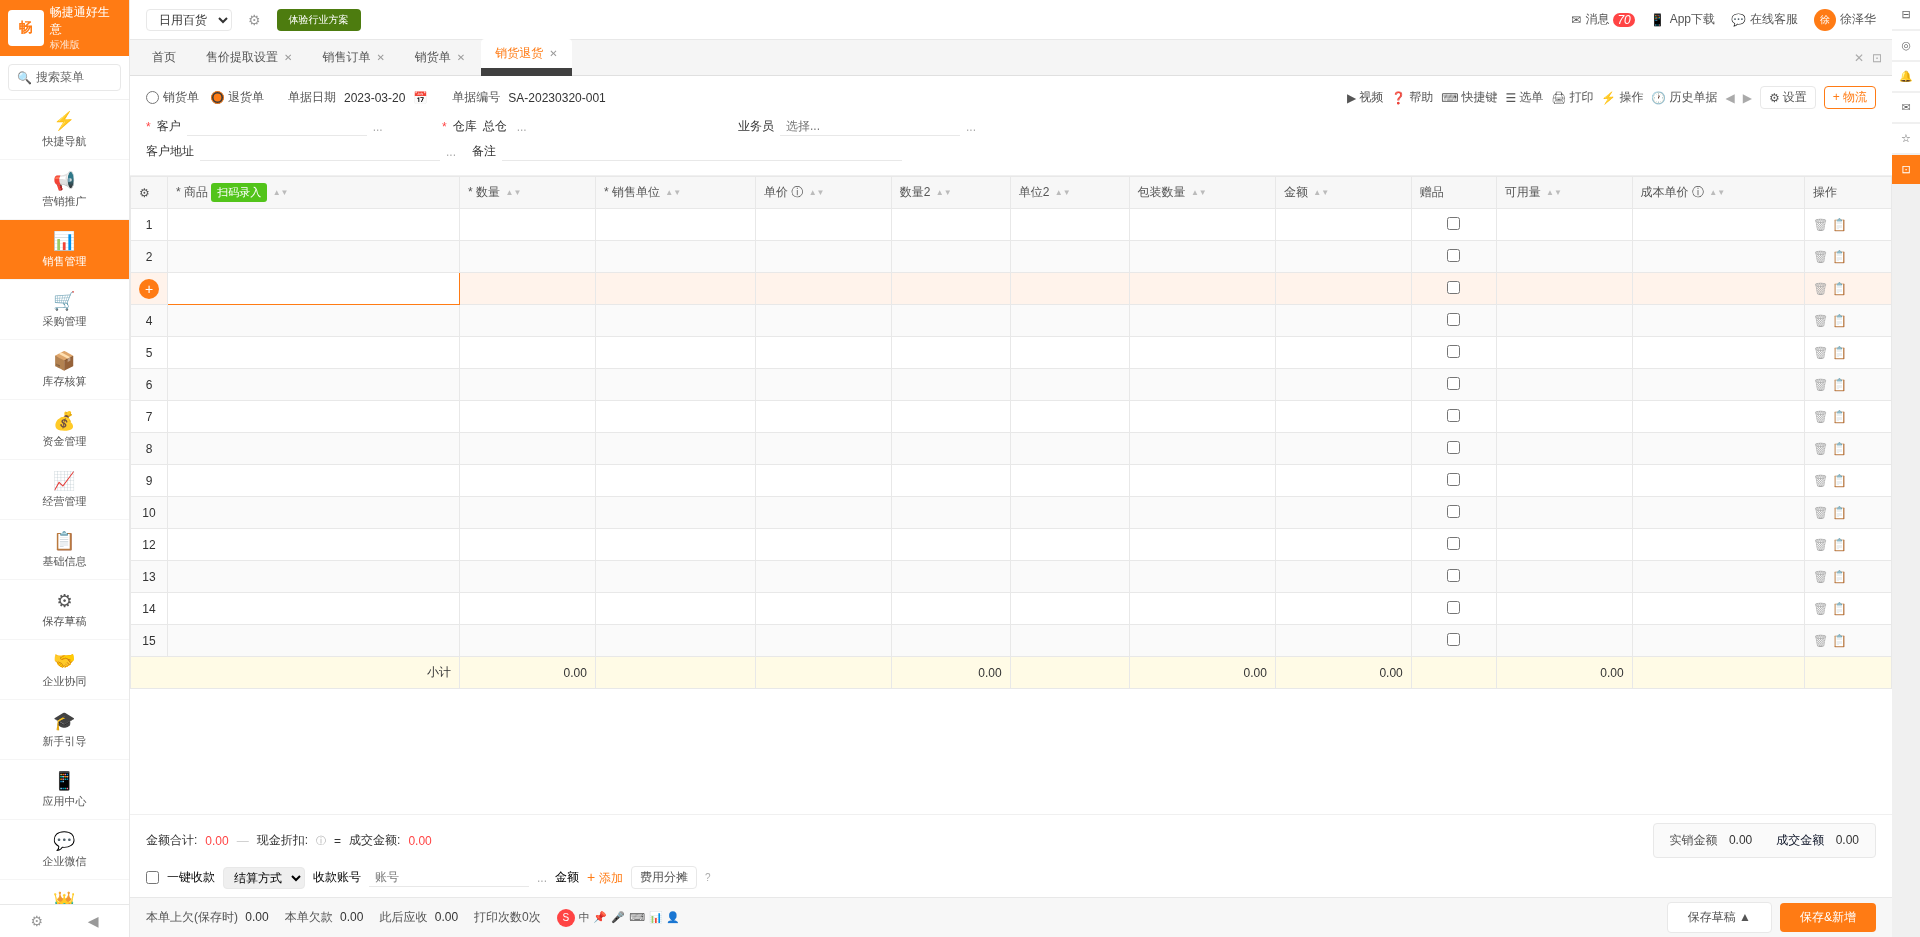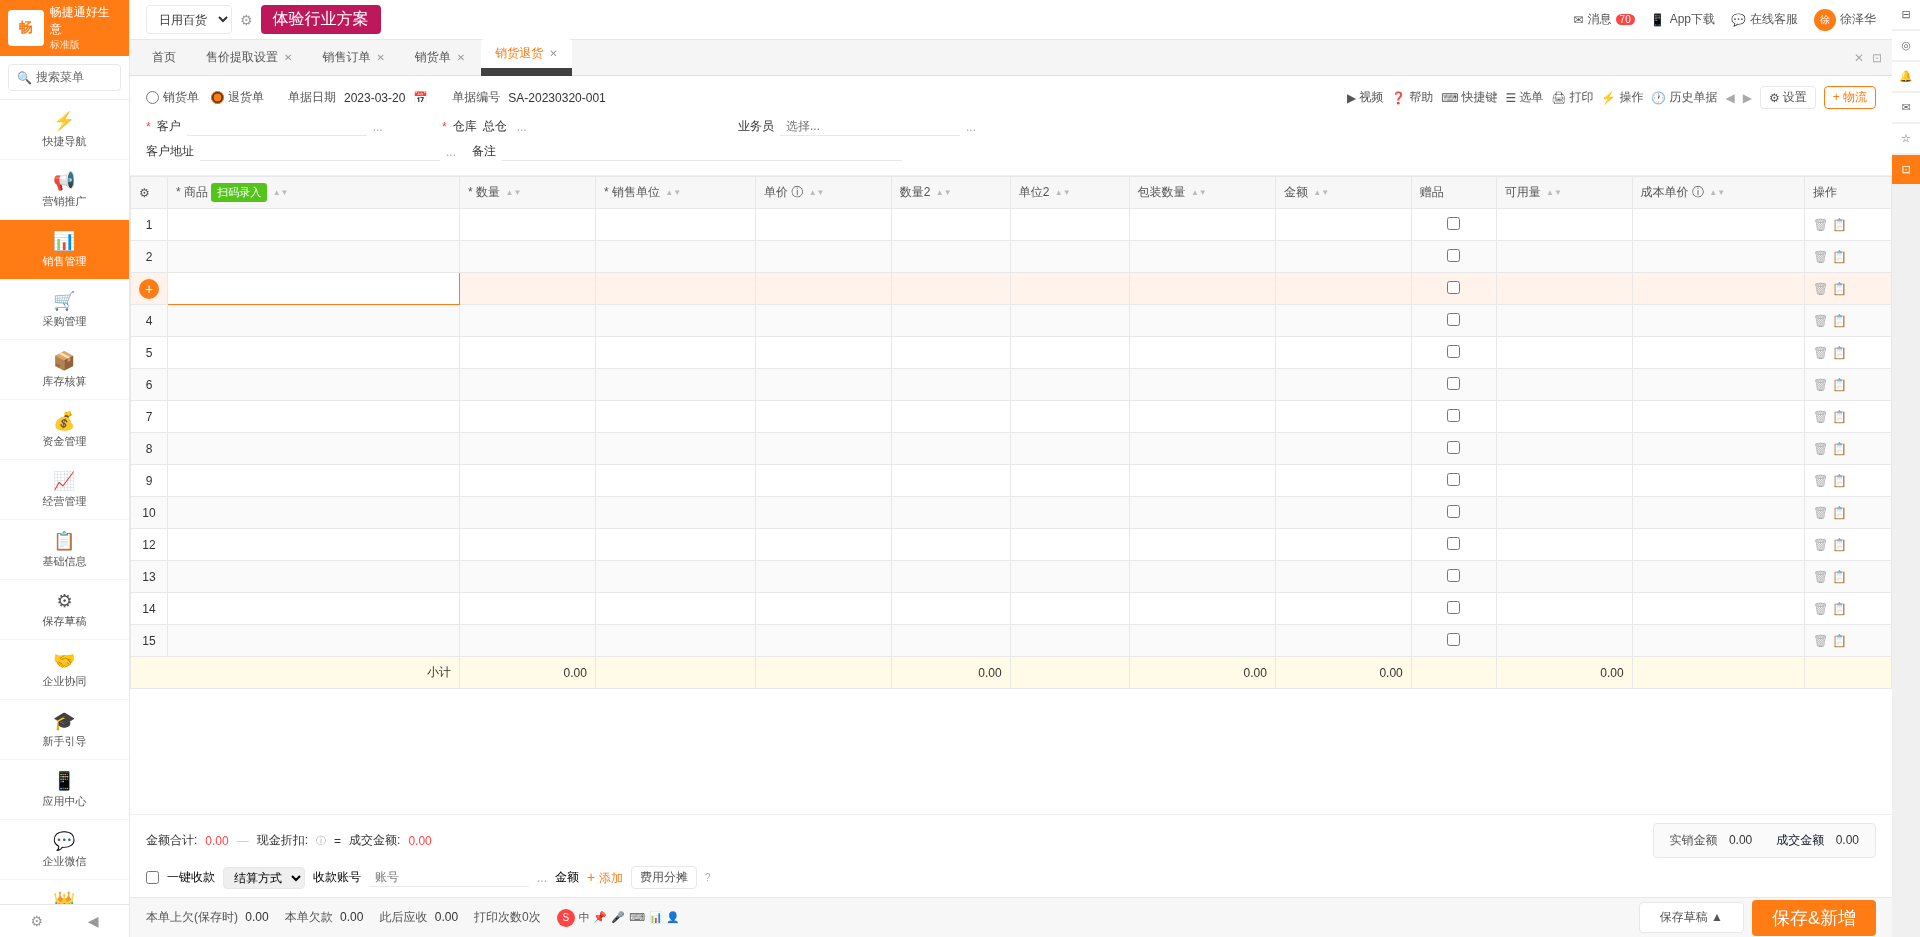--- a/index.html
+++ b/index.html
@@ -19,27 +19,27 @@
     .sidebar-item .s-icon { font-size: 18px; margin-bottom: 2px; }
     .sidebar-item .s-label { font-size: 11px; }
     .sidebar-bottom { padding: 8px; display: flex; justify-content: space-around; border-top: 1px solid #e8e8e8; }
     .sidebar-bottom button { background: none; border: none; cursor: pointer; color: #999; font-size: 14px; }
 
     
     .main { flex: 1; display: flex; flex-direction: column; overflow: hidden; }
 
     
     .topbar { height: 40px; background: #fff; display: flex; align-items: center; justify-content: space-between; padding: 0 16px; border-bottom: 1px solid #e8e8e8; flex-shrink: 0; }
-    .topbar-left { display: flex; gap: 8px; }
+    .topbar-left { display: flex; align-items: center; gap: 16px; }
     .topbar-select { border: 1px solid #e8e8e8; border-radius: 4px; padding: 2px 8px; background: #fff; color: #333; cursor: pointer; }
     .topbar-gear { background: none; border: none; cursor: pointer; color: #999; font-size: 14px; }
-    .btn-experience { background: #be185d; color: #fff; border: none; border-radius: 4px; padding: 4px 12px; cursor: pointer; font-size: 16px; }
+    .btn-experience { background: #4d7c0f; color: #fff; border: none; border-radius: 4px; padding: 4px 12px; cursor: pointer; font-size: 10px; }
     .topbar-right { display: flex; align-items: center; gap: 16px; color: #555; }
     .topbar-right .t-item { display: flex; align-items: center; gap: 4px; cursor: pointer; }
-    .msg-badge { background: #ff4444; color: #fff; border-radius: 8px; padding: 0 4px; font-size: 10px; }
+    .msg-badge { background: #ff4444; color: #fff; border-radius: 8px; padding: 0 4px; font-size: 12px; font-style: italic; }
 
     
     .tabs { height: 36px; background: #f5f5f5; display: flex; align-items: center; border-bottom: 1px solid #e0e0e0; padding: 0 8px; flex-shrink: 0; }
     .tab { padding: 6px 14px; cursor: pointer; color: #555; border-radius: 4px 4px 0 0; display: flex; align-items: center; gap: 4px; margin-right: 2px; }
     .tab.active { background: #fff; color: #ff7b14; border-bottom: 8px solid #404040; }
     .tab-close { font-size: 10px; color: #999; margin-left: 2px; }
 
     
     .content { flex: 1; background: #fff; display: flex; flex-direction: column; overflow: hidden; }
 
@@ -96,21 +96,21 @@
     .payment-select { border: 1px solid #e8e8e8; border-radius: 4px; padding: 2px 6px; cursor: pointer; }
     .payment-dots { color: #aaa; cursor: pointer; }
     .btn-add-fee { background: none; border: none; cursor: pointer; color: #ff7b14; font-size: 14px; }
     .btn-fee-split { background: #fff; border: 1px solid #e8e8e8; border-radius: 4px; padding: 2px 8px; cursor: pointer; color: #555; }
 
     
     .statusbar { height: 40px; background: #f7f7f7; display: flex; align-items: center; justify-content: space-between; padding: 0 16px; border-top: 1px solid #e8e8e8; flex-shrink: 0; }
     .statusbar-left { display: flex; gap: 16px; color: #555; }
     .statusbar-left span { white-space: nowrap; }
     .statusbar-right { display: flex; align-items: center; gap: 8px; }
-    .btn-primary { background: #ff7b14; color: #fff; border: none; border-radius: 4px; padding: 6px 20px; cursor: pointer; font-size: 18px; }
+    .btn-primary { background: #ff7b14; color: #fff; border: none; border-radius: 4px; padding: 6px 20px; cursor: pointer; font-size: 12px; }
     .btn-save-draft { background: #fff; border: 1px solid #e8e8e8; border-radius: 4px; padding: 6px 20px; cursor: pointer; color: #555; }
 
     .tip-icon { color: #aaa; font-size: 10px; cursor: pointer; }
     .sort-arrows { display: inline-flex; flex-direction: column; gap: 0; line-height: 1; cursor: pointer; color: #bbb; font-size: 8px; vertical-align: middle; margin-left: 2px; }
 
     .tab-right-actions { margin-left: auto; display: flex; align-items: center; gap: 4px; }
     .tab-right-actions button { background: none; border: none; cursor: pointer; color: #aaa; padding: 2px; }
 
     
     .right-float-panel { width: 28px; background: #f0f0f0; display: flex; flex-direction: column; gap: 1px; flex-shrink: 0; }

